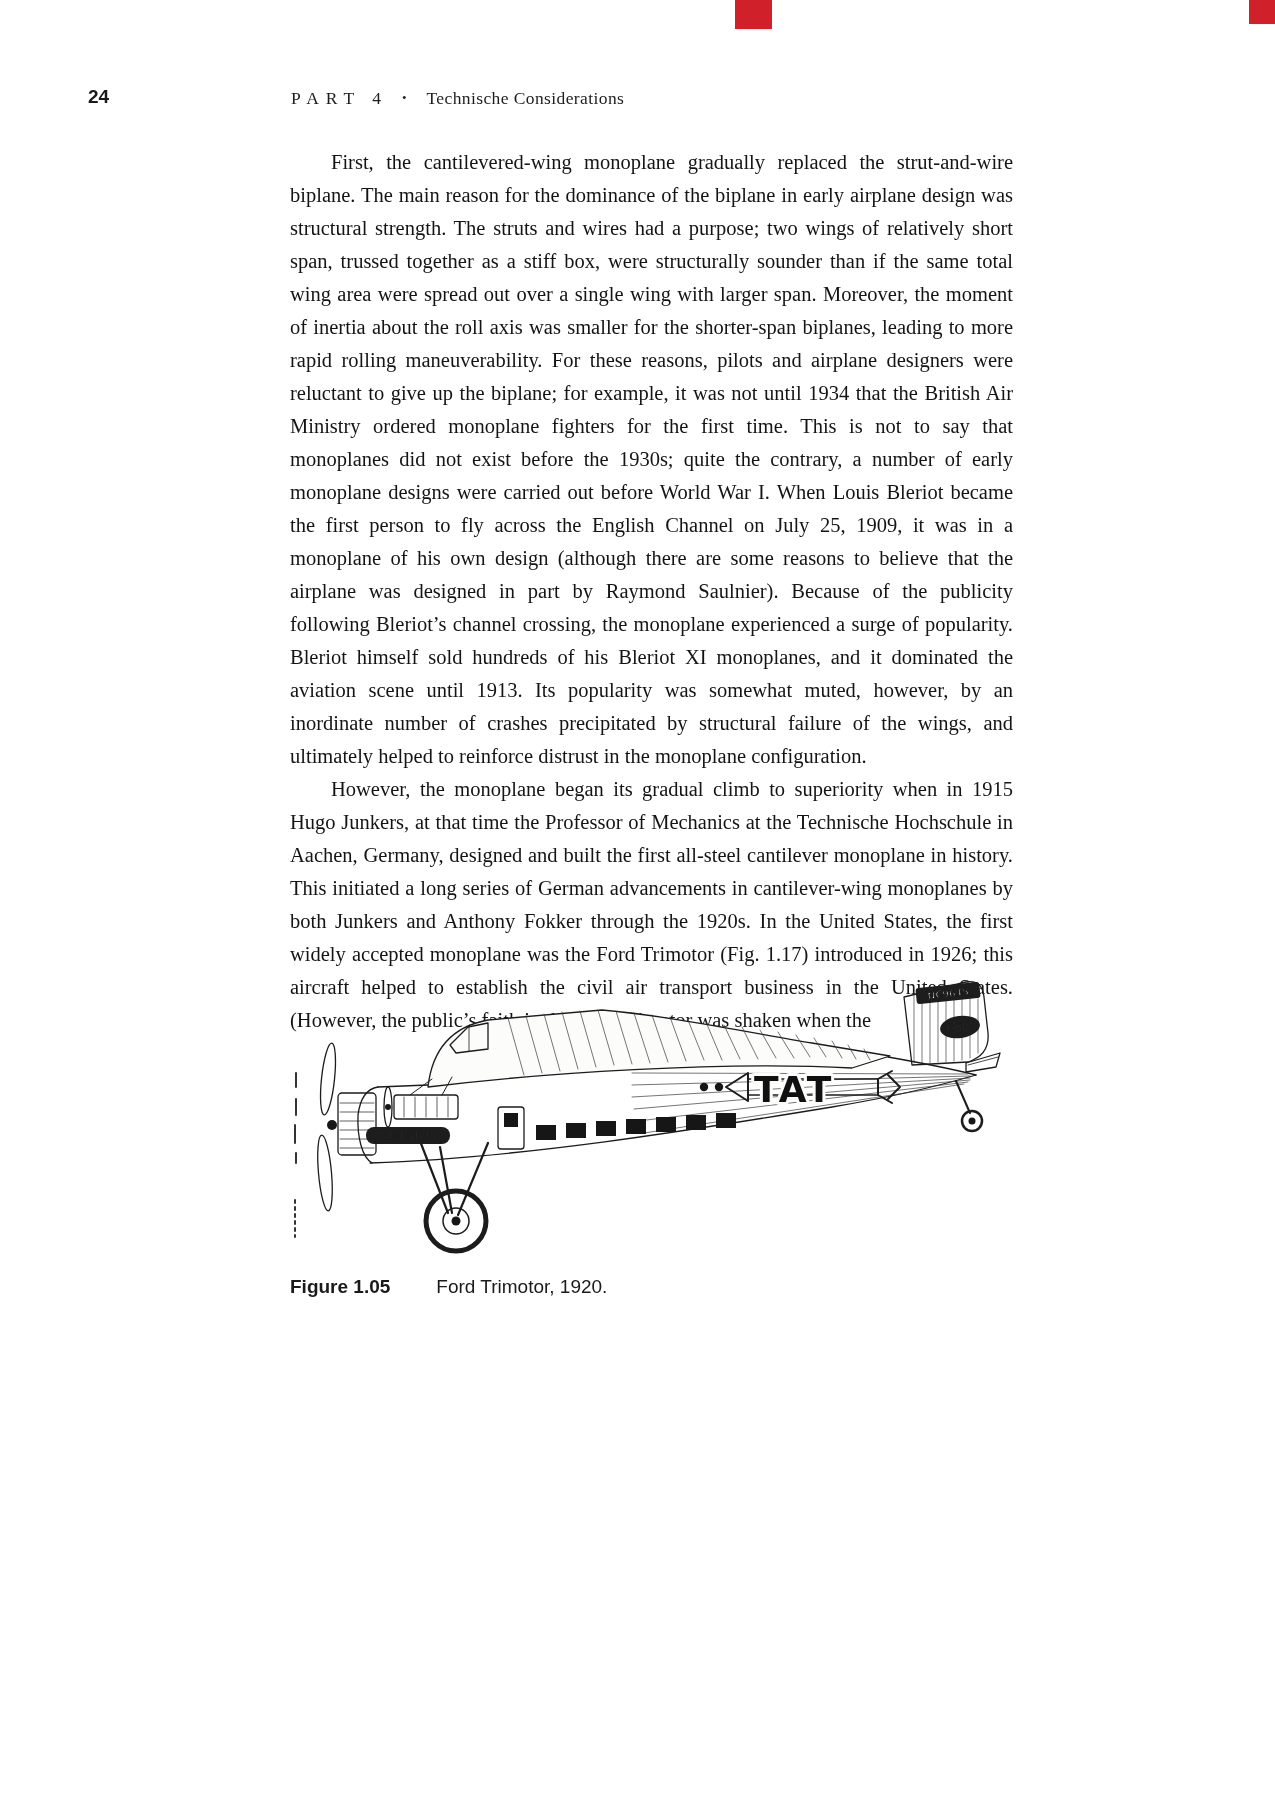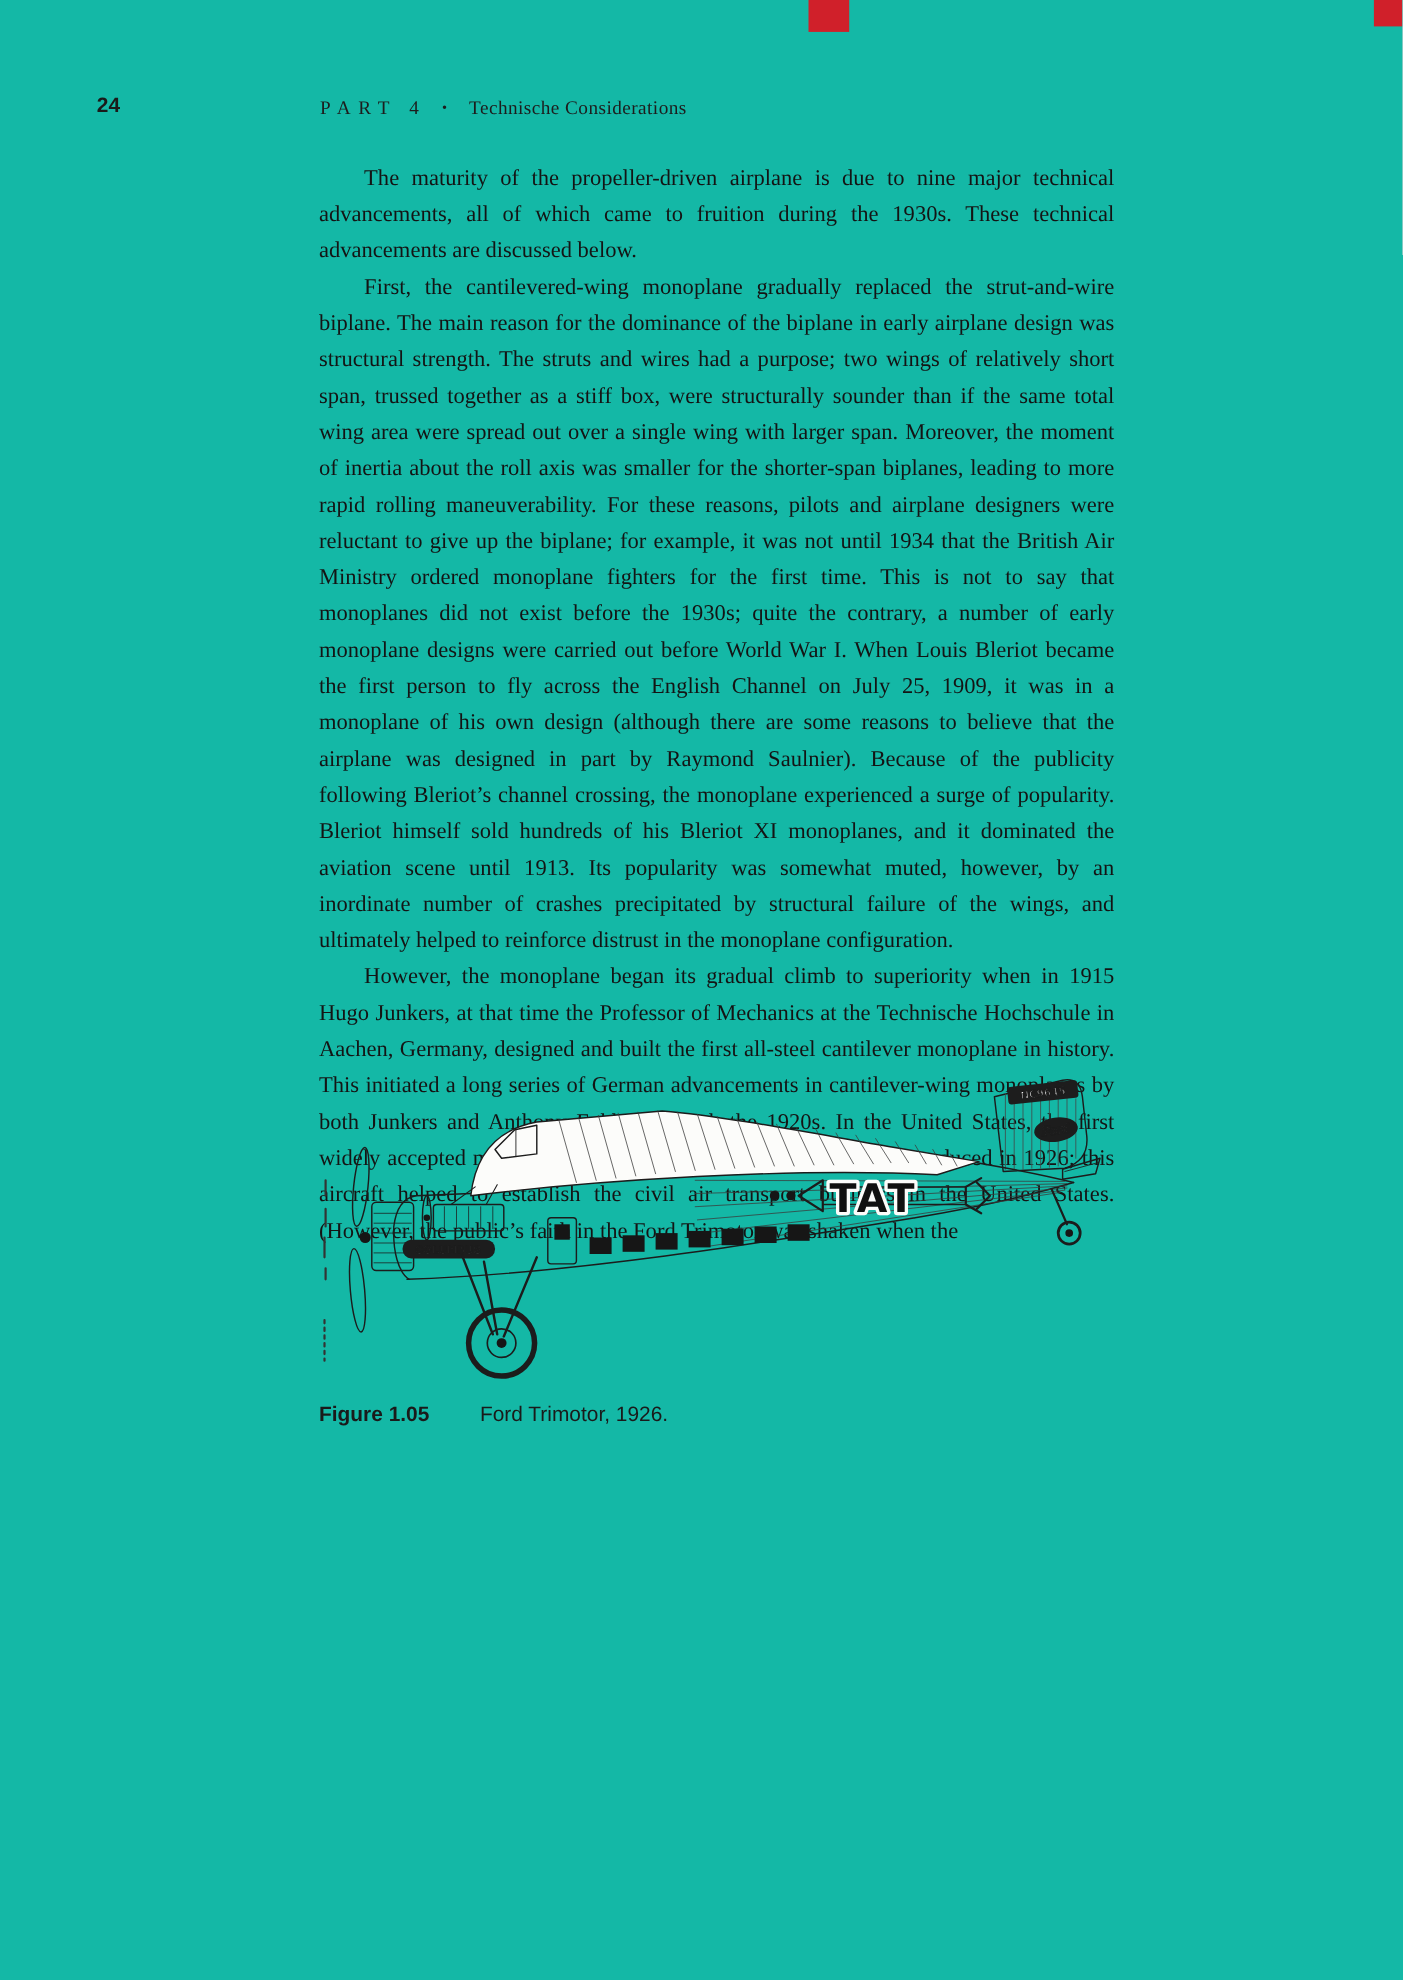--- a/index.html
+++ b/index.html
@@ -1,21 +1,21 @@
 <!DOCTYPE html>
 <html><head>
 <meta charset="utf-8">
 <style>
   * { margin:0; padding:0; box-sizing:border-box; }
   html,body { background:#d9d9d9; }
   .page {
     position:relative;
     width:1275px; height:1800px;
     margin:0 auto;
-    background:#14b8a6;
+    background:#ffffff;
     font-family:"Liberation Serif", serif;
     color:#161616;
     overflow:hidden;
   }
   .red-mark { position:absolute; background:#d0202a; }
   .red-mark.m1 { left:735px; top:0; width:37px; height:29px; }
   .red-mark.m2 { left:1249px; top:0; width:26px; height:24px; }
 
   .page-number {
     position:absolute; left:88px; top:86px;
@@ -61,21 +61,20 @@
   <div class="red-mark m1"></div>
   <div class="red-mark m2"></div>
 
   <div class="page-number">24</div>
 
   <div class="running-header">
     <span class="part">PART 4</span><span class="bullet">•</span><span class="title">Technische Considerations</span>
   </div>
 
   <div class="text-block">
-    <p>The maturity of the propeller-driven airplane is due to nine major technical advancements, all of which came to fruition during the 1930s. These technical advancements are discussed below.</p>
     <p>First, the cantilevered-wing monoplane gradually replaced the strut-and-wire biplane. The main reason for the dominance of the biplane in early airplane design was structural strength. The struts and wires had a purpose; two wings of relatively short span, trussed together as a stiff box, were structurally sounder than if the same total wing area were spread out over a single wing with larger span. Moreover, the moment of inertia about the roll axis was smaller for the shorter-span biplanes, leading to more rapid rolling maneuverability. For these reasons, pilots and airplane designers were reluctant to give up the biplane; for example, it was not until 1934 that the British Air Ministry ordered monoplane fighters for the first time. This is not to say that monoplanes did not exist before the 1930s; quite the contrary, a number of early monoplane designs were carried out before World War I. When Louis Bleriot became the first person to fly across the English Channel on July 25, 1909, it was in a monoplane of his own design (although there are some reasons to believe that the airplane was designed in part by Raymond Saulnier). Because of the publicity following Bleriot’s channel crossing, the monoplane experienced a surge of popularity. Bleriot himself sold hundreds of his Bleriot XI monoplanes, and it dominated the aviation scene until 1913. Its popularity was somewhat muted, however, by an inordinate number of crashes precipitated by structural failure of the wings, and ultimately helped to reinforce distrust in the monoplane configuration.</p>
     <p>However, the monoplane began its gradual climb to superiority when in 1915 Hugo Junkers, at that time the Professor of Mechanics at the Technische Hochschule in Aachen, Germany, designed and built the first all-steel cantilever monoplane in history. This initiated a long series of German advancements in cantilever-wing monoplanes by both Junkers and Anthony Fokker through the 1920s. In the United States, the first widely accepted monoplane was the Ford Trimotor (Fig. 1.17) introduced in 1926; this aircraft helped to establish the civil air transport business in the United States. (However, the public’s faith in the Ford Trimotor was shaken when the</p>
   </div>
 
   <div class="figure-wrap">
     <svg viewBox="0 0 712 300" width="712" height="300">
       <g stroke="#1c1c1c" fill="none" stroke-width="1.3" stroke-linecap="round" stroke-linejoin="round">
 
         <g stroke-width="2" stroke="#333">
           <path d="M4,98 L4,112 M4,124 L4,140 M3,150 L3,168 M4,178 L4,188"></path>
@@ -173,16 +172,16 @@
           <path d="M456,104 L586,104 M456,120 L586,120" stroke-width="1.4"></path>
           <path d="M586,104 L600,96 M586,120 L600,128 M586,104 L586,120 M596,100 L608,112 L596,124" stroke-width="2"></path>
           <text x="462" y="127" font-size="36" font-weight="bold" letter-spacing="3" fill="#101010" stroke="#fcfcfa" stroke-width="6" style="paint-order:stroke">TAT</text>
         </g>
 
       </g>
     </svg>
   </div>
 
   <div class="caption">
-    <span class="cap-label">Figure 1.05</span><span class="cap-text">Ford Trimotor, 1926.</span>
+    <span class="cap-label">Figure 1.05</span><span class="cap-text">Ford Trimotor, 1920.</span>
   </div>
 
 </div>
 
 </body></html>

